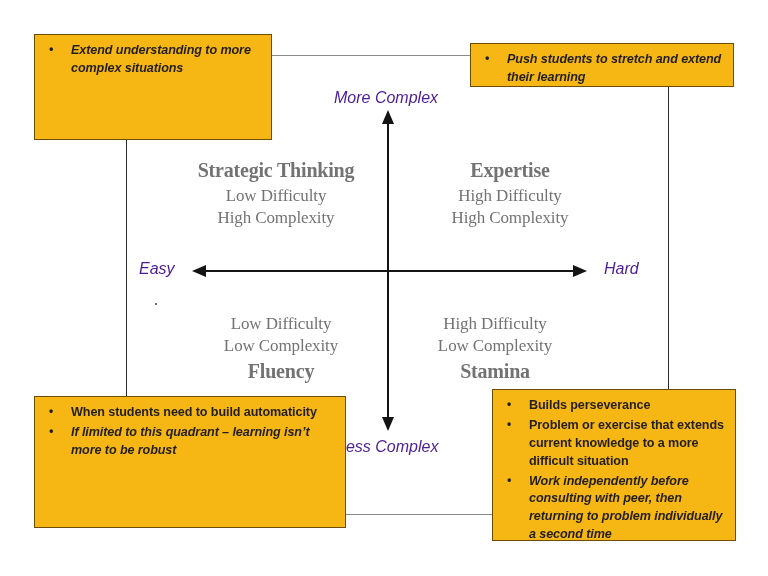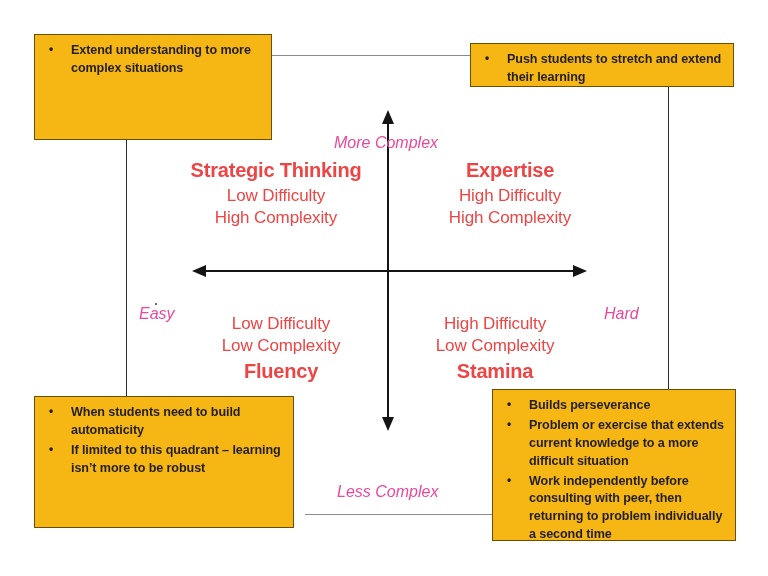--- a/index.html
+++ b/index.html
@@ -42,21 +42,21 @@
   .callout li {
     position: relative;
     padding-left: 30px;
     margin: 0 0 2px 0;
     font-size: 12.6px;
     line-height: 1.42;
     color: #231f20;
     font-weight: 600;
     letter-spacing: -0.1px;
   }
-  .callout li:last-child { margin-bottom: 0; }
+  .callout li:last-child { margin-bottom: 0; font-style: italic; }
   .callout li::before {
     content: "\2022";
     position: absolute;
     left: 8px;
     top: -1px;
     font-size: 12px;
     line-height: 1.42;
     color: #231f20;
   }
 
@@ -92,32 +92,32 @@
     border-left: 6px solid transparent;
     border-right: 6px solid transparent;
     border-top: 14px solid #141414;
   }
 
   
   .axis-label {
     position: absolute;
     font-style: italic;
     font-size: 16px;
-    color: #ec4899;
+    color: #4c1d95;
     white-space: nowrap;
     font-family: "Liberation Sans", sans-serif;
-    margin-top: 45px;
   }
 
   
   .quadrant {
     position: absolute;
     text-align: center;
-    color: #ef4444;
+    color: #737373;
     white-space: nowrap;
+    font-family: Liberation Serif, serif;
   }
   .quad-title {
     font-size: 20px;
     font-weight: bold;
     line-height: 1.38;
     letter-spacing: -0.2px;
   }
   .quad-line {
     font-size: 17px;
     font-weight: normal;
@@ -187,21 +187,21 @@
       <li>Extend understanding to more complex situations</li>
     </ul>
   </div>
 
   <div class="callout" style="left:470px; top:43px; width:264px; height:44px;">
     <ul>
       <li>Push students to stretch and extend their learning</li>
     </ul>
   </div>
 
-  <div class="callout" style="left:34px; top:396px; width:260px; height:132px;">
+  <div class="callout" style="left:34px; top:396px; width:312px; height:132px;">
     <ul>
       <li>When students need to build automaticity</li>
       <li>If limited to this quadrant – learning isn’t more to be robust</li>
     </ul>
   </div>
 
   <div class="callout" style="left:492px; top:389px; width:244px; height:152px;">
     <ul>
       <li>Builds perseverance</li>
       <li>Problem or exercise that extends current knowledge to a more difficult situation</li>

